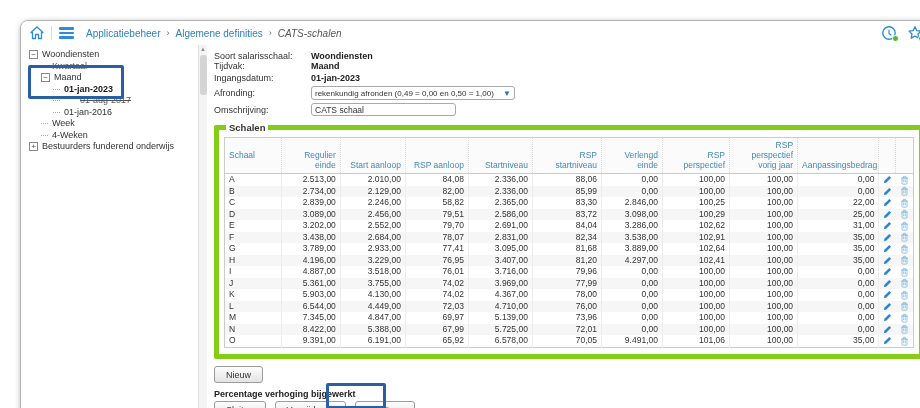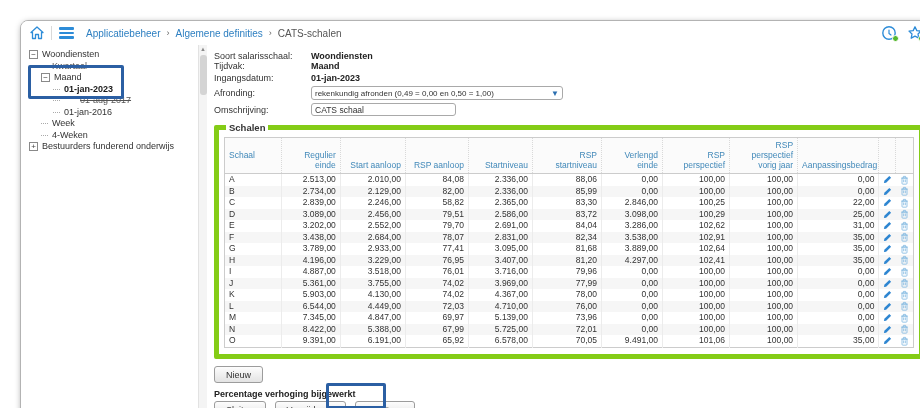--- a/index.html
+++ b/index.html
@@ -9,21 +9,21 @@
 
   
   .topbar { height:24px; display:flex; align-items:center; padding:0 8px; background:#fff; }
   .home-ic { width:16px; height:16px; margin-right:6px; }
   .tb-sep { width:1px; height:14px; background:#d9d9d9; margin-right:7px; }
   .menu-ic { display:flex; flex-direction:column; gap:2px; margin-right:12px; cursor:pointer; }
   .menu-ic i { display:block; width:15px; height:2.5px; background:#2d8cd8; border-radius:1px; }
   .crumbs { font-size:10px; display:flex; align-items:center; gap:6px; }
   .crumbs .lnk { color:#2d7fc1; cursor:pointer; }
   .crumbs .sep { color:#666; font-size:9px; }
-  .crumbs .cur { color:#555; }
+  .crumbs .cur { color:#555;font-style:italic; }
   .tb-right { margin-left:auto; display:flex; align-items:center; gap:10px; }
   .badge-ic { position:relative; width:16px; height:16px; color:#2d8cd8; font-size:14px; line-height:16px; }
   .badge-ic .dot { position:absolute; right:-2px; bottom:-1px; width:7px; height:7px; border-radius:50%;
                    background:#56b82e; border:1px solid #fff; }
 
   
   .bodywrap { display:flex; height:375px; }
   .sidebar { position:relative; width:207px; padding:4px 10px 0 4px; }
   .sb-scroll { position:absolute; right:0; top:0; bottom:0; width:9px; background:#f4f4f4; border-left:1px solid #e2e2e2; }
   .sb-scroll .arr { display:block; text-align:center; font-size:6px; color:#8a8a8a; line-height:9px; }
@@ -40,21 +40,21 @@
   .tree-item.bold { font-weight:bold; color:#1a1a1a; }
   .tree-item.strike { text-decoration:line-through; color:#555; }
 
   
   .form { font-size:9px; color:#333; }
   .frow { display:flex; align-items:center; margin-bottom:2px; }
   .frow .lbl { width:97px; flex:none; }
   .frow .val { font-weight:bold; color:#222; }
   .frow.tight { margin-bottom:0; }
   .selectbox { display:inline-flex; align-items:center; justify-content:space-between;
-      width:252px; height:14px; border:1px solid #a9a9a9; border-radius:3px; background:#fff;
+      width:204px; height:14px; border:1px solid #a9a9a9; border-radius:3px; background:#fff;
       font-size:8px; color:#333; padding:0 3px; cursor:pointer; }
   .selectbox .chev { color:#2b6fb0; font-size:8px; margin-left:4px; }
   .tinput { width:145px; height:13px; border:1px solid #a9a9a9; border-radius:3px; font-size:8.5px;
       font-family:"Liberation Sans",sans-serif; padding:0 3px; color:#333; margin:1px 0; }
 
   
   fieldset.schalen { margin-top:5px; border:5px solid #84cc16; border-radius:2px; padding:4px 5px 6px 5px; }
   fieldset.schalen legend { font-size:9.5px; font-weight:bold; color:#333; padding:0 3px; margin-left:2px; }
   table.grid { border-collapse:collapse; table-layout:fixed; width:690px; border:1px solid #cccccc; }
   table.grid th { font-size:8.5px; font-weight:normal; color:#4289b9; background:#fbfbfb;

